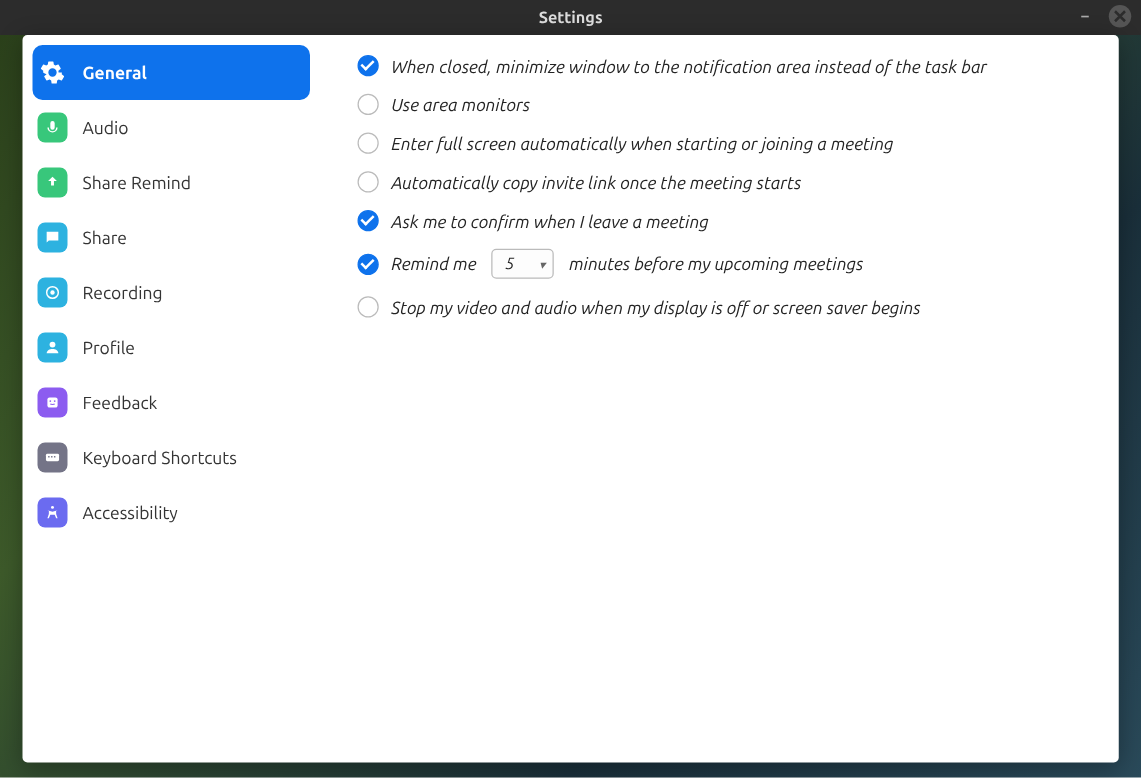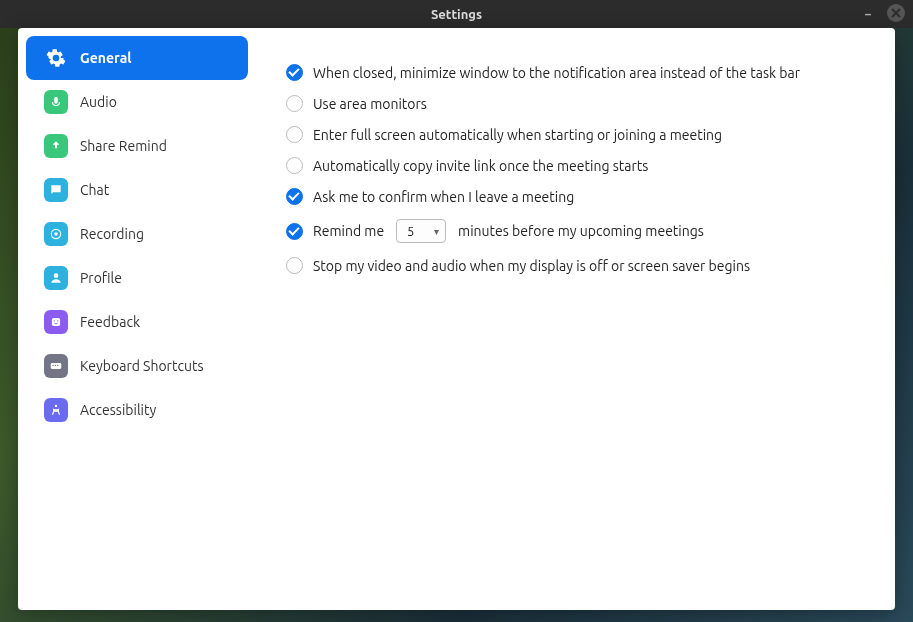--- a/index.html
+++ b/index.html
@@ -58,21 +58,21 @@
     }
     .sidebar {
       width: 238px;
       padding: 8px;
       overflow-y: auto;
     }
     .sidebar-item {
       display: flex;
       align-items: center;
       gap: 12px;
-      padding: 10px 18px;
+      padding: 10px 4px;
       border-radius: 8px;
       cursor: pointer;
       font-size: 14px;
       color: #333;
     }
     .sidebar-item.active {
       background: #0e72ec;
       color: #fff;
       font-weight: 600;
     }
@@ -80,21 +80,22 @@
       width: 24px;
       height: 24px;
       border-radius: 6px;
       display: flex;
       align-items: center;
       justify-content: center;
       flex-shrink: 0;
     }
     .content {
       flex: 1;
-      padding: 36px 30px;
+      padding: 16px 30px;
+      font-style: italic;
     }
     .setting-row {
       display: flex;
       align-items: center;
       gap: 10px;
       margin-bottom: 14px;
       font-size: 14px;
       color: #232323;
     }
     .chk {
@@ -190,21 +191,21 @@
       </span>
       <span>Share Remind</span>
     </div>
 
     <div class="sidebar-item">
       <span class="sidebar-icon" style="background:#2db2e0">
         <svg width="14" height="14" viewBox="0 0 24 24" fill="#fff">
             <path d="M4 4h16v12H7l-3 3V4z"></path>
           </svg>
       </span>
-      <span>Chat</span>
+      <span>Share</span>
     </div>
 
 
     <div class="sidebar-item">
       <span class="sidebar-icon" style="background:#2db2e0">
         <svg width="14" height="14" viewBox="0 0 24 24" fill="#fff">
             <circle cx="12" cy="12" r="8" fill="none" stroke="#fff" stroke-width="2"></circle>
             <circle cx="12" cy="12" r="3"></circle>
           </svg>
       </span>

